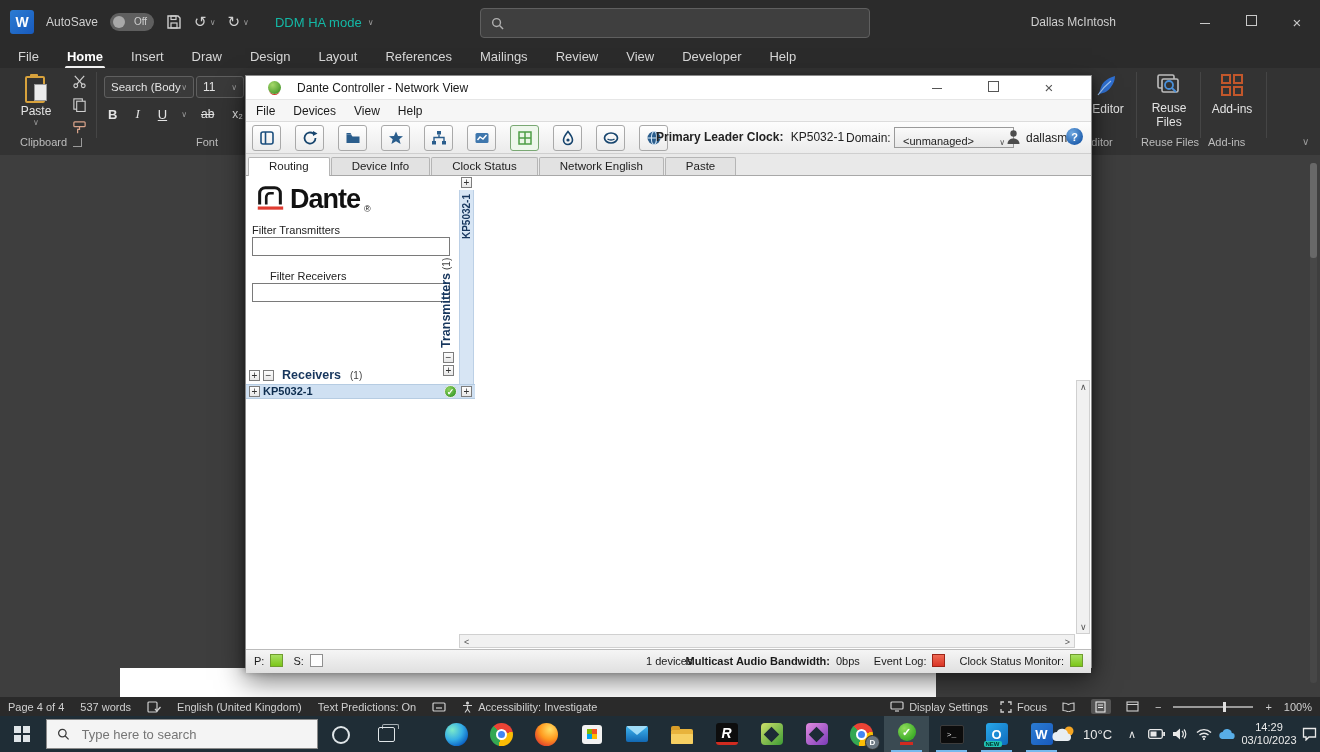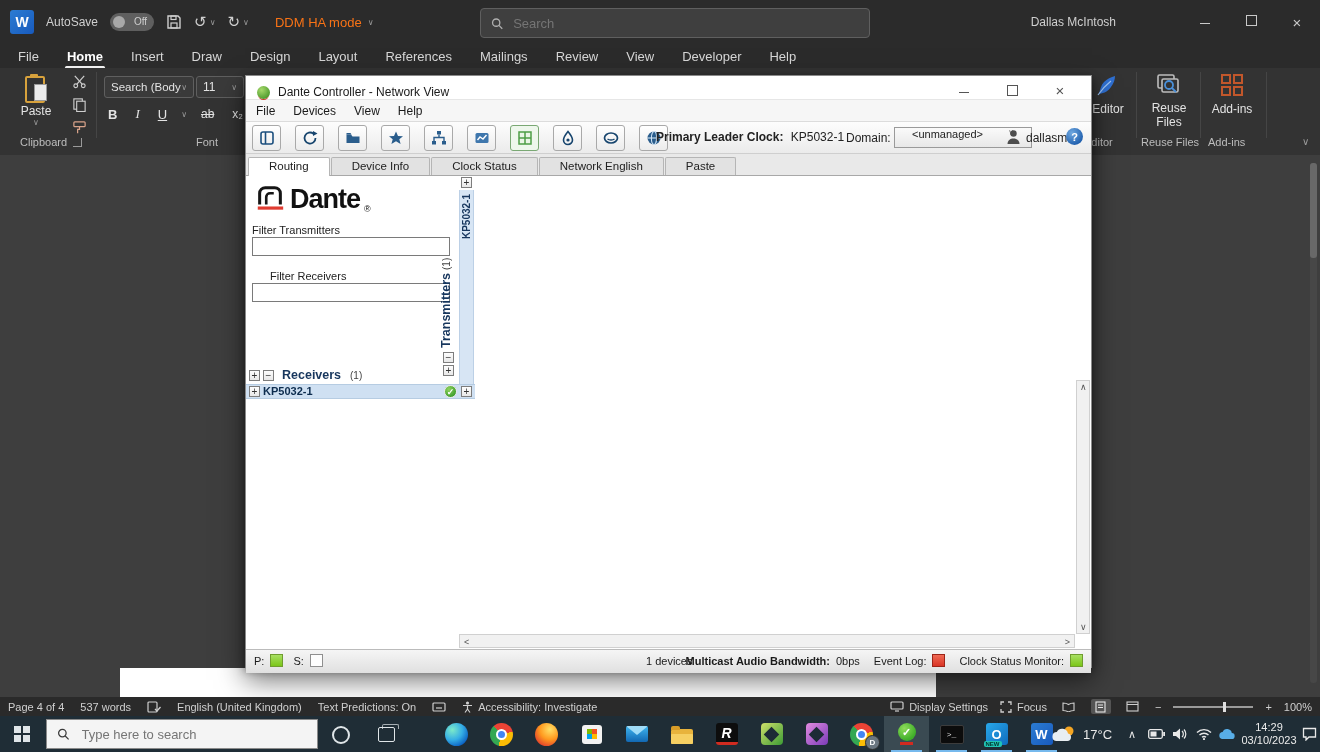--- a/index.html
+++ b/index.html
@@ -100,32 +100,32 @@
               color:#fff;font-weight:bold;font-size:13px;display:flex;align-items:center;justify-content:center}
   .ic-outlook s{position:absolute;left:-2px;bottom:-2px;background:#20c5b5;color:#03332e;font-size:6px;font-weight:bold;
                 text-decoration:none;padding:0 2px;border-radius:2px}
   .ic-word{width:22px;height:22px;border-radius:3px;background:linear-gradient(135deg,#2b7cd3,#185abd);
            color:#fff;font-weight:bold;font-size:13px;display:flex;align-items:center;justify-content:center}
   .tray{position:absolute;top:0;height:36px;display:flex;align-items:center;color:#e8e8e8}
   .clock{font-size:11px;line-height:13px;text-align:center;color:#ececec}
   
   #dante{position:absolute;left:245px;top:75px;width:847px;height:593px;background:#fff;border:1px solid #8a8a8a;
          box-sizing:border-box;box-shadow:0 12px 26px rgba(0,0,0,.55),0 3px 8px rgba(0,0,0,.4);font-size:12px}
-  #d-title{height:23px;background:#fff;display:flex;align-items:flex-end;padding:0 11px;gap:8px;border-bottom:1px solid #e6e6e6}
+  #d-title{height:23px;background:#fff;display:flex;align-items:center;padding:0 22px;gap:16px;border-bottom:1px solid #e6e6e6}
   .dorb{width:13px;height:13px;border-radius:50%;background:radial-gradient(circle at 35% 30%,#a6d96a,#4e9b2e 75%);box-shadow:0 2px 0 -1px #d33a2e}
   #d-title .ttl{font-size:12px;color:#1a1a1a;flex:1}
   #d-title .wc{width:40px;text-align:center;color:#555;font-size:12px}
   #d-menu{height:21px;background:#f6f6f6;border-bottom:1px solid #dcdcdc;display:flex;align-items:center;gap:18px;padding:0 10px}
   #d-menu span{font-size:12px;color:#1a1a1a}
   #d-toolbar{height:31px;background:linear-gradient(#fdfdfd,#ebebeb);border-bottom:1px solid #cfcfcf;position:relative;display:flex;align-items:center;padding:0 6px;gap:14px}
   .tbtn{width:27px;height:24px;border:1px solid #a9a9a9;border-radius:3px;background:linear-gradient(#fff,#ececec);
         display:flex;align-items:center;justify-content:center}
   .tbtn.green{border-color:#7aa874;background:#eef7ec}
   .dsel{background:linear-gradient(#fafafa,#e8e8e8);border:1px solid #9a9a9a;height:19px;width:102px;display:flex;
-        align-items:flex-start;justify-content:space-between;padding:0 17px;font-size:11px;color:#222}
+        align-items:flex-end;justify-content:space-between;padding:0 8px;font-size:11px;color:#222}
   .helpc{width:17px;height:17px;border-radius:50%;background:radial-gradient(circle at 35% 30%,#6fa8e0,#1f5fae 75%);
          color:#fff;font-weight:bold;font-size:11px;display:flex;align-items:center;justify-content:center}
   #d-tabs{height:22px;background:#e9e9e9;display:flex;align-items:flex-end;padding-left:2px;gap:1px;border-bottom:1px solid #a8a8a8;box-sizing:border-box}
   .dtab{font-size:11.5px;color:#222;background:#e2e2e2;border:1px solid #b5b5b5;border-bottom:none;
         border-radius:2px 2px 0 0;padding:2px 20px 3px}
   .dtab.active{background:#fff;position:relative;top:1px;padding-bottom:4px;font-weight:normal}
   #d-content{position:relative;height:473px;background:#fff;overflow:hidden}
   .flabel{font-size:11px;color:#222}
   .finput{position:absolute;width:190px;height:17px;border:1px solid #7a7a7a;background:#fff;font-size:11px;outline:none;padding:0 3px;box-sizing:content-box}
   .xbox{position:absolute;width:11px;height:11px;border:1px solid #7d7d7d;background:linear-gradient(#fdfdfd,#e8e8e8);
@@ -165,30 +165,29 @@
     </svg>
     <span class="row" style="gap:3px">
       <span class="tbglyph">↺</span>
       <span class="minichev">∨</span>
     </span>
     <span class="row" style="gap:3px">
       <span class="tbglyph">↻</span>
       <span class="minichev">∨</span>
     </span>
     <span class="row" style="gap:6px;margin-left:14px">
-      <span style="color:#f97316;font-size:13px">DDM HA mode</span>
+      <span style="color:#14b8a6;font-size:13px">DDM HA mode</span>
       <span class="minichev">∨</span>
     </span>
   </div>
   <div id="w-search">
     <svg width="13" height="13" viewBox="0 0 14 14">
       <circle cx="6" cy="6" r="4.2" fill="none" stroke="#b0b0b0" stroke-width="1.5"></circle>
       <line x1="9.2" y1="9.2" x2="13" y2="13" stroke="#b0b0b0" stroke-width="1.5"></line>
     </svg>
-    <input type="text" placeholder="Search" style="">
   </div>
   <span class="abs txt" style="right:204px;top:15px">Dallas McIntosh</span>
   <span class="abs avatar" style="left:1122px;top:9px"></span>
   <span class="abs winbtn" style="left:1190px;top:15px"><span class="minline"></span></span>
   <span class="abs winbtn" style="left:1236px;top:14px"><span class="restorebox"></span></span>
   <span class="abs winbtn" style="left:1282px;top:14px;font-size:15px">×</span>
 </div>
 
 <div id="w-tabs">
   <span class="wtab">File</span>
@@ -621,21 +620,21 @@
   <span class="slot" style="left:1019px">
     <span class="ic-word">W</span>
     <i class="runbar"></i>
   </span>
 
   <span class="tray" style="left:1052px;gap:5px">
     <svg width="26" height="19" viewBox="0 0 26 19">
       <circle cx="17" cy="6" r="4.5" fill="#f5a623"></circle>
       <path d="M4 16a4.5 4.5 0 0 1 .8-8.9A6 6 0 0 1 16 8.5 3.8 3.8 0 0 1 15.5 16z" fill="#e8eef2"></path>
     </svg>
-    <span style="font-size:13px">17°C</span>
+    <span style="font-size:13px">10°C</span>
   </span>
   <span class="tray" style="left:1128px;font-size:11px">∧</span>
   <span class="tray" style="left:1148px">
     <svg width="17" height="10" viewBox="0 0 17 10">
         <rect x="0.7" y="0.7" width="13.6" height="8.6" rx="1.5" fill="none" stroke="#e8e8e8" stroke-width="1.3"></rect>
         <rect x="15.2" y="3" width="1.8" height="4" fill="#e8e8e8"></rect>
         <rect x="2.5" y="2.5" width="6" height="5" fill="#e8e8e8"></rect>
       </svg>
   </span>
   <span class="tray" style="left:1172px">

